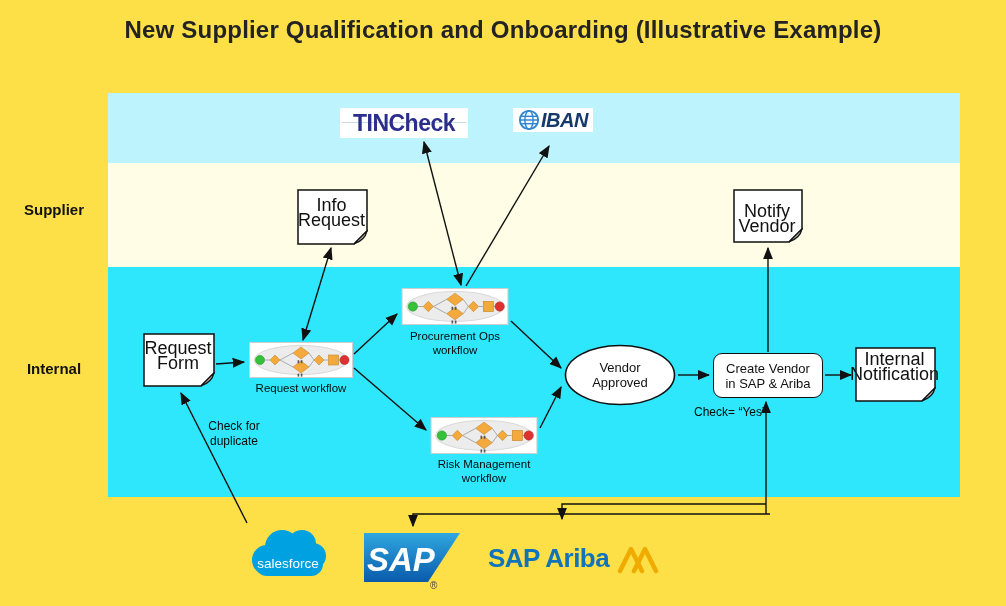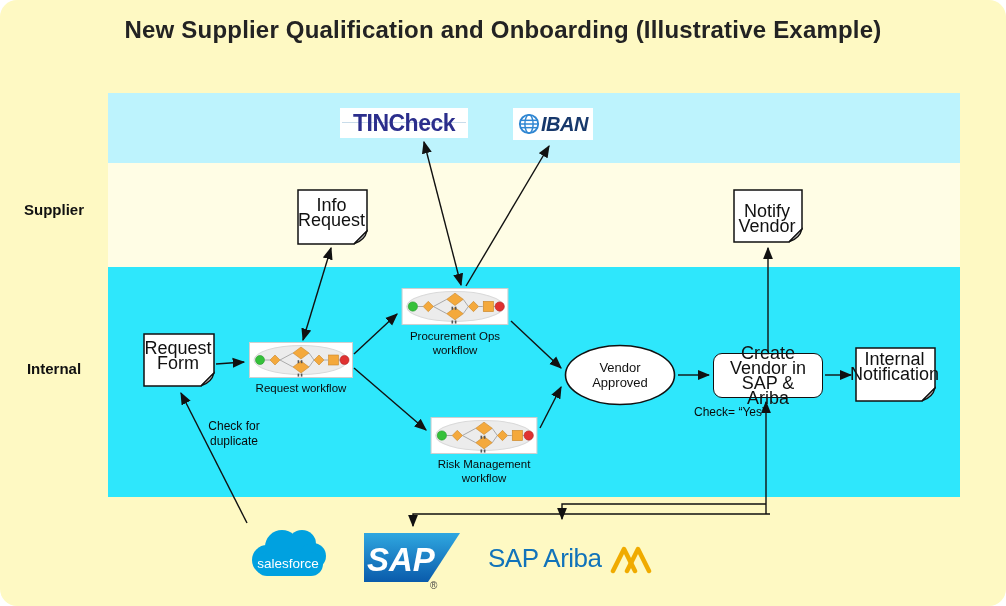--- a/index.html
+++ b/index.html
@@ -1,18 +1,18 @@
 <!DOCTYPE html>
 <html><head>
 <meta charset="utf-8">
 <style>
   * { margin:0; padding:0; box-sizing:border-box; }
   html,body { background:#fff; }
   body { font-family:"Liberation Sans", sans-serif; }
-  #canvas { position:relative; width:1006px; height:606px; background:#fef9c3; overflow:hidden;border-radius:17px; }
+  #canvas { position:relative; width:1006px; height:606px; background:#fde047; overflow:hidden; }
 
   .title { position:absolute; left:0; right:0; top:16px; text-align:center;
            font-size:24px; font-weight:bold; color:#232323; letter-spacing:0.2px; }
 
   .lane { position:absolute; left:108px; width:852px; }
   .lane-label { position:absolute; left:4px; width:100px; text-align:center;
                 font-size:15px; font-weight:bold; color:#111; line-height:20px; }
 
   .doc { position:absolute; }
   .doc svg { position:absolute; left:0; top:0; }
@@ -23,32 +23,32 @@
   .wf-icon { position:absolute; }
   .wf-label { position:absolute; text-align:center; font-size:11.5px; color:#0a0a0a; line-height:14px; }
 
   .ellipse-node { position:absolute; }
   .ellipse-node .ell-text { position:absolute; left:10px; right:10px; top:0; bottom:0;
                    display:flex; align-items:center; justify-content:center; text-align:center;
                    font-size:13px; color:#111; line-height:15px; }
 
   .round-box { position:absolute; background:#fff; border:1.6px solid #111; border-radius:9px;
                display:flex; align-items:center; justify-content:center; text-align:center;
-               font-size:18px; color:#111; line-height:15px; padding:2px 6px; }
+               font-size:13px; color:#111; line-height:15px; padding:2px 6px; }
 
   .annotation { position:absolute; font-size:12px; color:#0a0a0a; text-align:center; line-height:15px; }
 
   .logo-tincheck { position:absolute; background:#fff; display:flex; align-items:center; justify-content:center;
                    font-size:23px; font-weight:bold; color:#2b2e8c; letter-spacing:-0.5px; }
   .logo-tincheck .rule { position:absolute; left:2px; right:2px; top:14px; height:1px; background:#c9dcea; }
   .logo-tincheck span { position:relative; }
   .logo-iban { position:absolute; background:#fff; display:flex; align-items:center; justify-content:center; gap:1px; }
   .logo-iban .iban-text { font-size:20px; font-weight:bold; font-style:italic; color:#17386b; letter-spacing:-0.5px; }
   .logo-sap-ariba { position:absolute; display:flex; align-items:center; gap:8px; }
-  .logo-sap-ariba .ariba-text { font-size:26px; font-weight:normal; color:#1173ba; letter-spacing:-0.5px; }
+  .logo-sap-ariba .ariba-text { font-size:26px; font-weight:bold; color:#1173ba; letter-spacing:-0.5px; }
 
   .layer-arrows { position:absolute; left:0; top:0; z-index:5; pointer-events:none; }
   .node { z-index:10; }
   .lane, .lane-label { z-index:1; }
 </style>
 </head>
 <body>
 
 <div id="canvas">
 
@@ -128,21 +128,21 @@
 
       <line x1="247" y1="523" x2="181" y2="393" marker-end="url(#ah)"></line>
     </g>
   </svg>
 
   <div class="logo-tincheck node" style="left:340px; top:108px; width:128px; height:30px;">
     <div class="rule"></div>
     <span>TINCheck</span>
   </div>
 
-  <div class="logo-iban node" style="left:513px; top:108px; width:80px; height:32px;">
+  <div class="logo-iban node" style="left:513px; top:108px; width:80px; height:24px;">
     <svg width="22" height="22" viewBox="0 0 24 24">
       <circle cx="12" cy="12" r="10" fill="#ffffff" stroke="#2f86d2" stroke-width="2"></circle>
       <ellipse cx="12" cy="12" rx="4.5" ry="10" fill="none" stroke="#2f86d2" stroke-width="1.6"></ellipse>
       <line x1="3" y1="8" x2="21" y2="8" stroke="#2f86d2" stroke-width="1.6"></line>
       <line x1="2" y1="12" x2="22" y2="12" stroke="#2f86d2" stroke-width="1.6"></line>
       <line x1="3" y1="16" x2="21" y2="16" stroke="#2f86d2" stroke-width="1.6"></line>
     </svg>
     <span class="iban-text">IBAN</span>
   </div>
 

